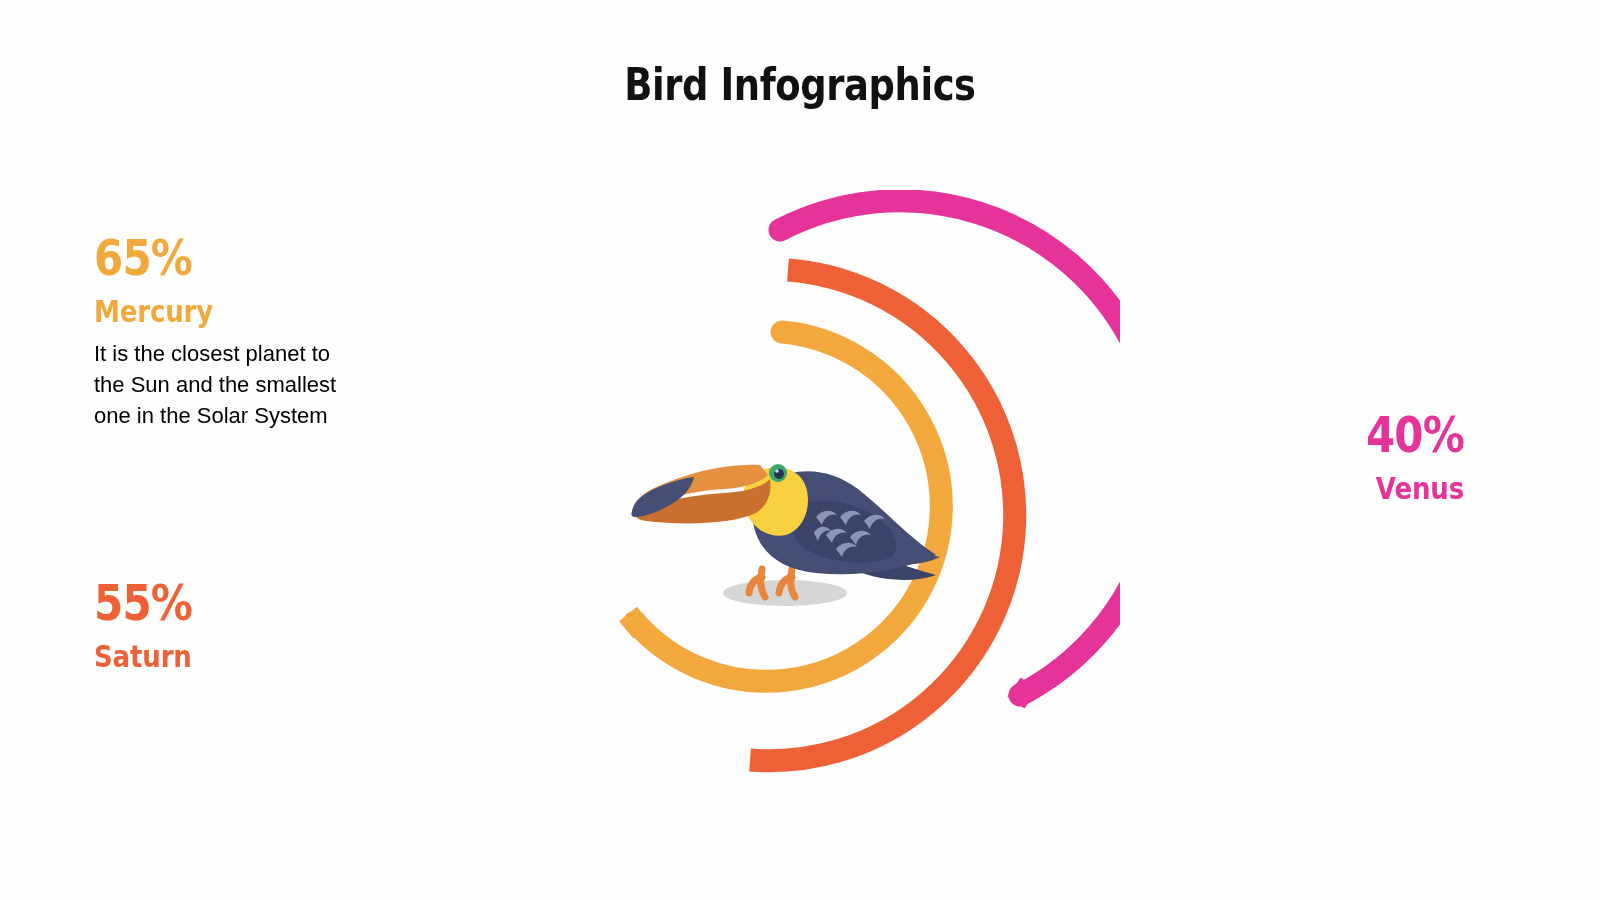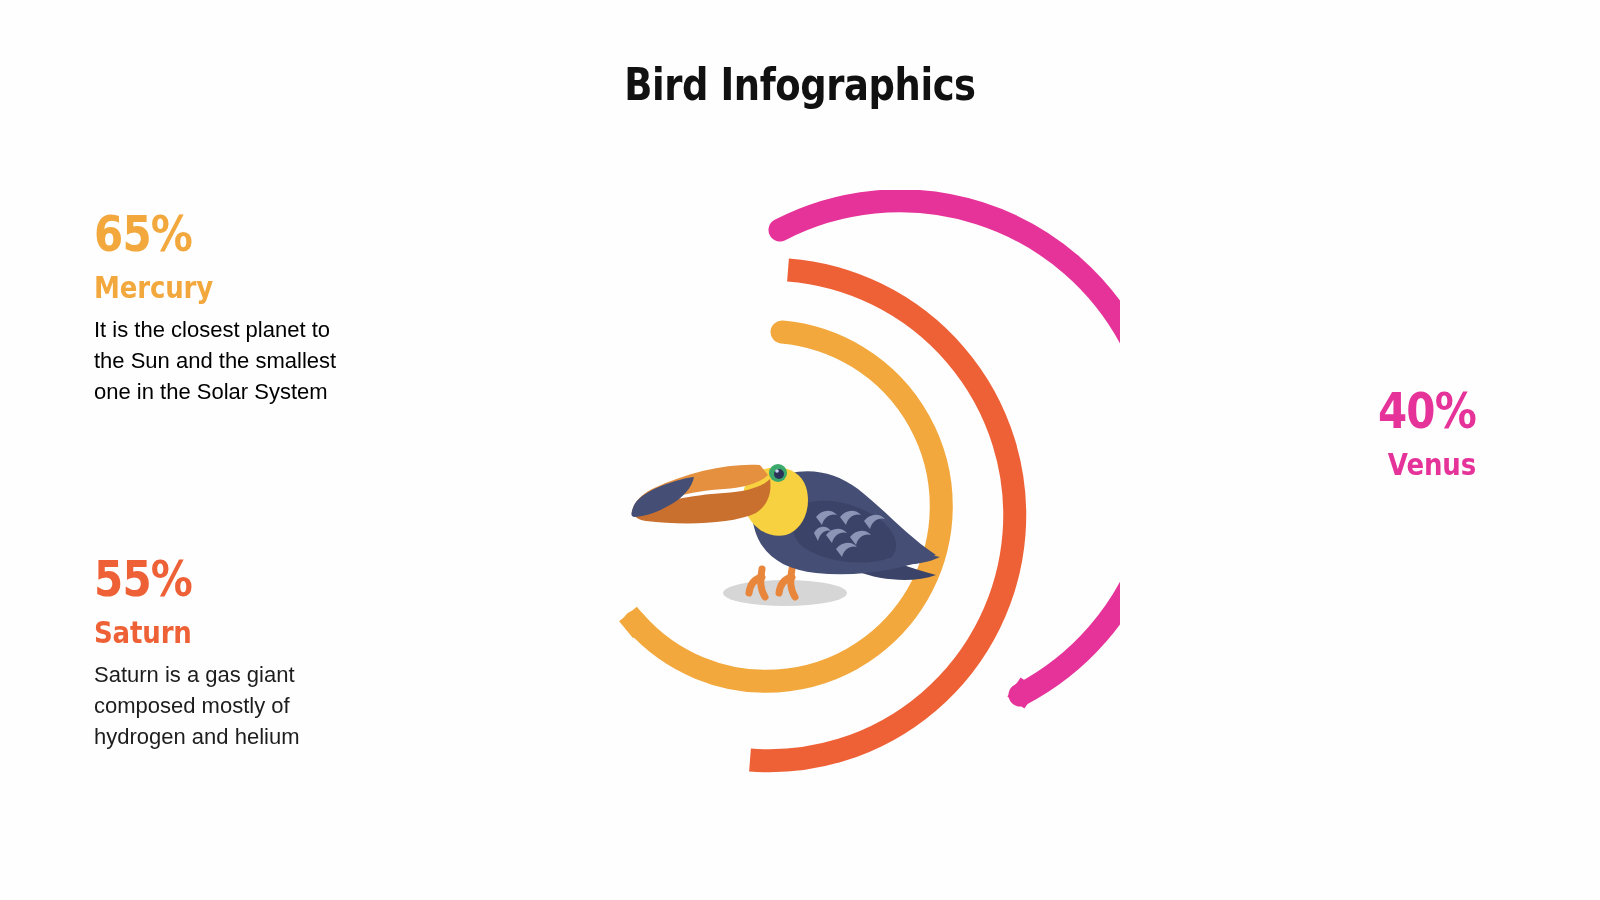--- a/index.html
+++ b/index.html
@@ -28,20 +28,21 @@
     font-weight: bold;
     letter-spacing: -0.5px;
     color: #111111;
     transform: scaleX(0.82);
     transform-origin: center top;
   }
 
   
   .stat {
     position: absolute;
+    margin-top: 24px;
   }
   .stat-pct {
     font-family: "DejaVu Sans", sans-serif;
     font-weight: bold;
     font-size: 50px;
     line-height: 1.05;
     transform: scaleX(0.84);
     margin: 0;
     letter-spacing: -1px;
   }
@@ -66,21 +67,21 @@
   .stat.left  { text-align: left;  }
   .stat.left .stat-pct,
   .stat.left .stat-name { transform-origin: left center; }
 
   .stat.right { text-align: right; }
   .stat.right .stat-pct,
   .stat.right .stat-name { transform-origin: right center; }
 
   #stat-mercury { left: 94px;  top: 208px; width: 340px; }
   #stat-saturn  { left: 94px;  top: 553px; width: 340px; }
-  #stat-venus   { right: 124px; top: 385px; width: 340px; }
+  #stat-venus   { right: 136px; top: 385px; width: 340px; }
 
   
   #rings {
     position: absolute;
     left: 590px;
     top: 190px;
     width: 530px;
     height: 600px;
   }
   #bird {
@@ -185,21 +186,18 @@
   <div class="stat-pct" style="color: rgb(242, 168, 60);">65%</div>
   <div class="stat-name" style="color: rgb(242, 168, 60);">Mercury</div>
   <div class="stat-desc" style="color: #000000;">It is the closest planet to
 the Sun and the smallest
 one in the Solar System</div>
 </div>
 
 <div class="stat left" id="stat-saturn">
   <div class="stat-pct" style="color: rgb(238, 97, 54);">55%</div>
   <div class="stat-name" style="color: rgb(238, 97, 54);">Saturn</div>
-  <div class="stat-desc" style="color: rgb(29, 29, 29);">Saturn is a gas giant
-composed mostly of
-hydrogen and helium</div>
 </div>
 
 <div class="stat right" id="stat-venus">
   <div class="stat-pct" style="color: rgb(229, 51, 154);">40%</div>
   <div class="stat-name" style="color: rgb(229, 51, 154);">Venus</div>
 </div>
 
 </body></html>

